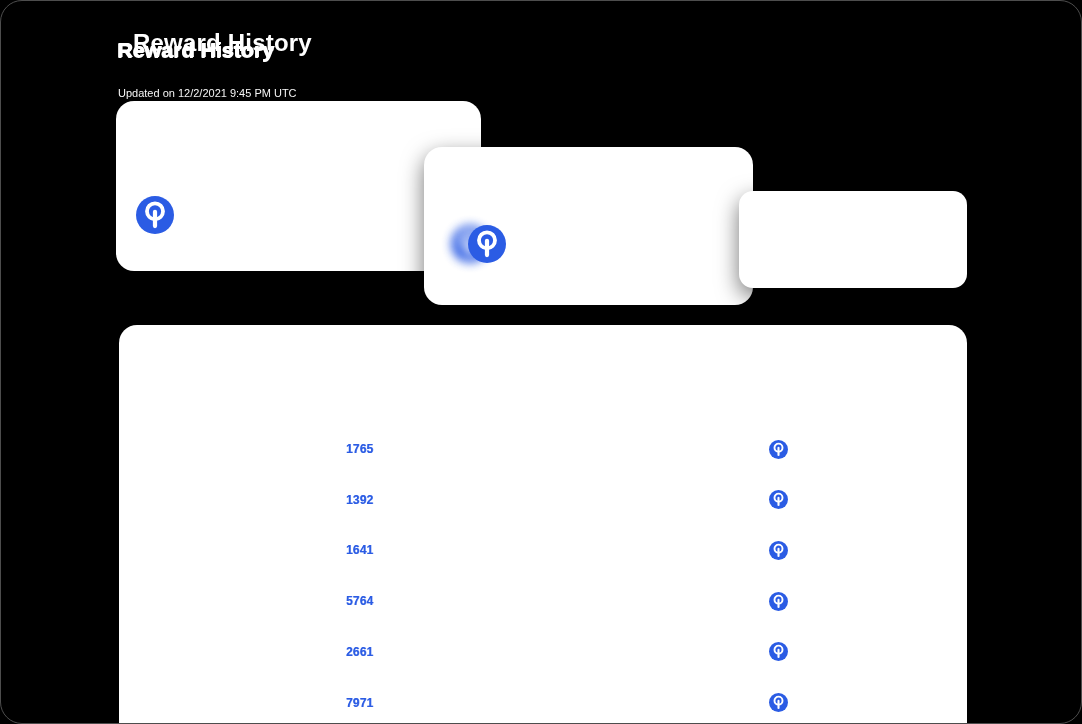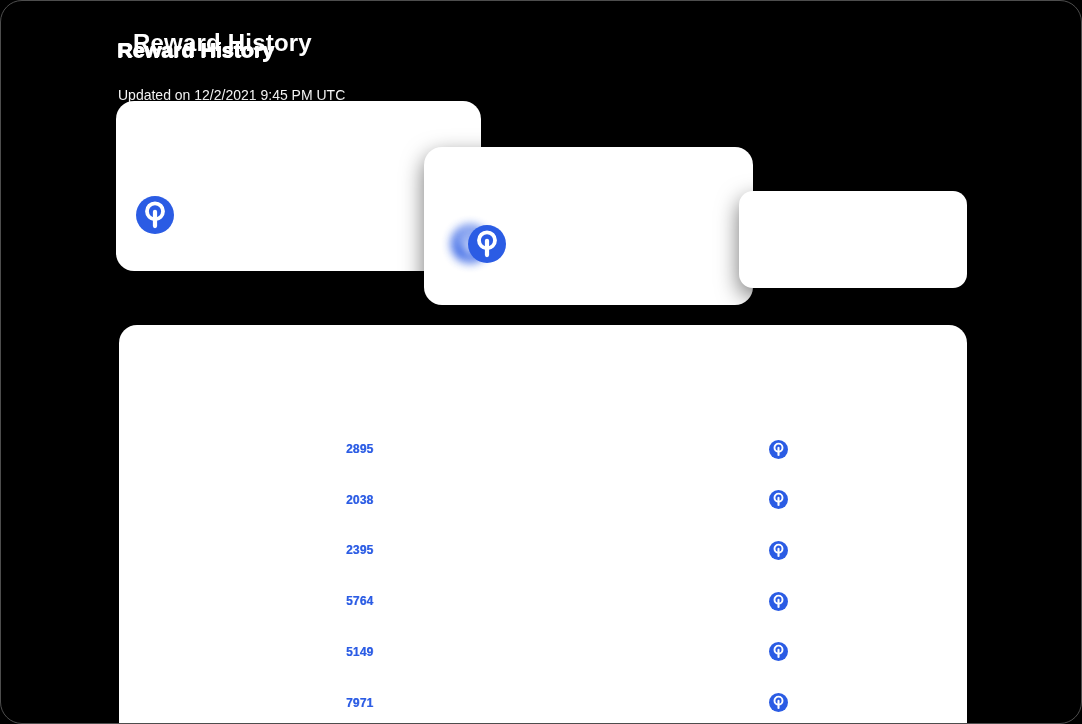--- a/index.html
+++ b/index.html
@@ -45,21 +45,21 @@
     white-space: nowrap;
     transform: scaleX(0.93) scaleY(0.88);
     transform-origin: left top;
     filter: blur(0.6px);
     text-shadow: 0 1px 0 #fff, 1px 0 0 #fff;
   }
   .subtitle {
     position: absolute;
     left: 117px;
     top: 86px;
-    font-size: 14px;
+    font-size: 11px;
     font-weight: 500;
     color: #ffffff;
     white-space: nowrap;
   }
   
   .card {
     position: absolute;
     background: #ffffff;
     border-radius: 18px;
     box-shadow: 0 8px 22px rgba(0,0,0,0.55);
@@ -143,49 +143,49 @@
     <svg class="pin-icon" viewBox="0 0 36 36">
         <use href="#pin-glyph"></use>
       </svg>
   </div>
 
   <div class="card card-3"></div>
 
   <div class="card bigcard">
 
     <div class="t-row" style="top:124px">
-      <span class="row-value">2895</span>
+      <span class="row-value">1765</span>
       <svg class="pin-icon" viewBox="0 0 36 36">
           <use href="#pin-glyph"></use>
         </svg>
     </div>
 
     <div class="t-row" style="top:174.7px">
-      <span class="row-value">2038</span>
+      <span class="row-value">1392</span>
       <svg class="pin-icon" viewBox="0 0 36 36">
           <use href="#pin-glyph"></use>
         </svg>
     </div>
 
     <div class="t-row" style="top:225.4px">
-      <span class="row-value">2395</span>
+      <span class="row-value">1641</span>
       <svg class="pin-icon" viewBox="0 0 36 36">
           <use href="#pin-glyph"></use>
         </svg>
     </div>
 
     <div class="t-row" style="top:276.1px">
       <span class="row-value">5764</span>
       <svg class="pin-icon" viewBox="0 0 36 36">
           <use href="#pin-glyph"></use>
         </svg>
     </div>
 
     <div class="t-row" style="top:326.8px">
-      <span class="row-value">5149</span>
+      <span class="row-value">2661</span>
       <svg class="pin-icon" viewBox="0 0 36 36">
           <use href="#pin-glyph"></use>
         </svg>
     </div>
 
     <div class="t-row" style="top:377.5px">
       <span class="row-value">7971</span>
       <svg class="pin-icon" viewBox="0 0 36 36">
           <use href="#pin-glyph"></use>
         </svg>

